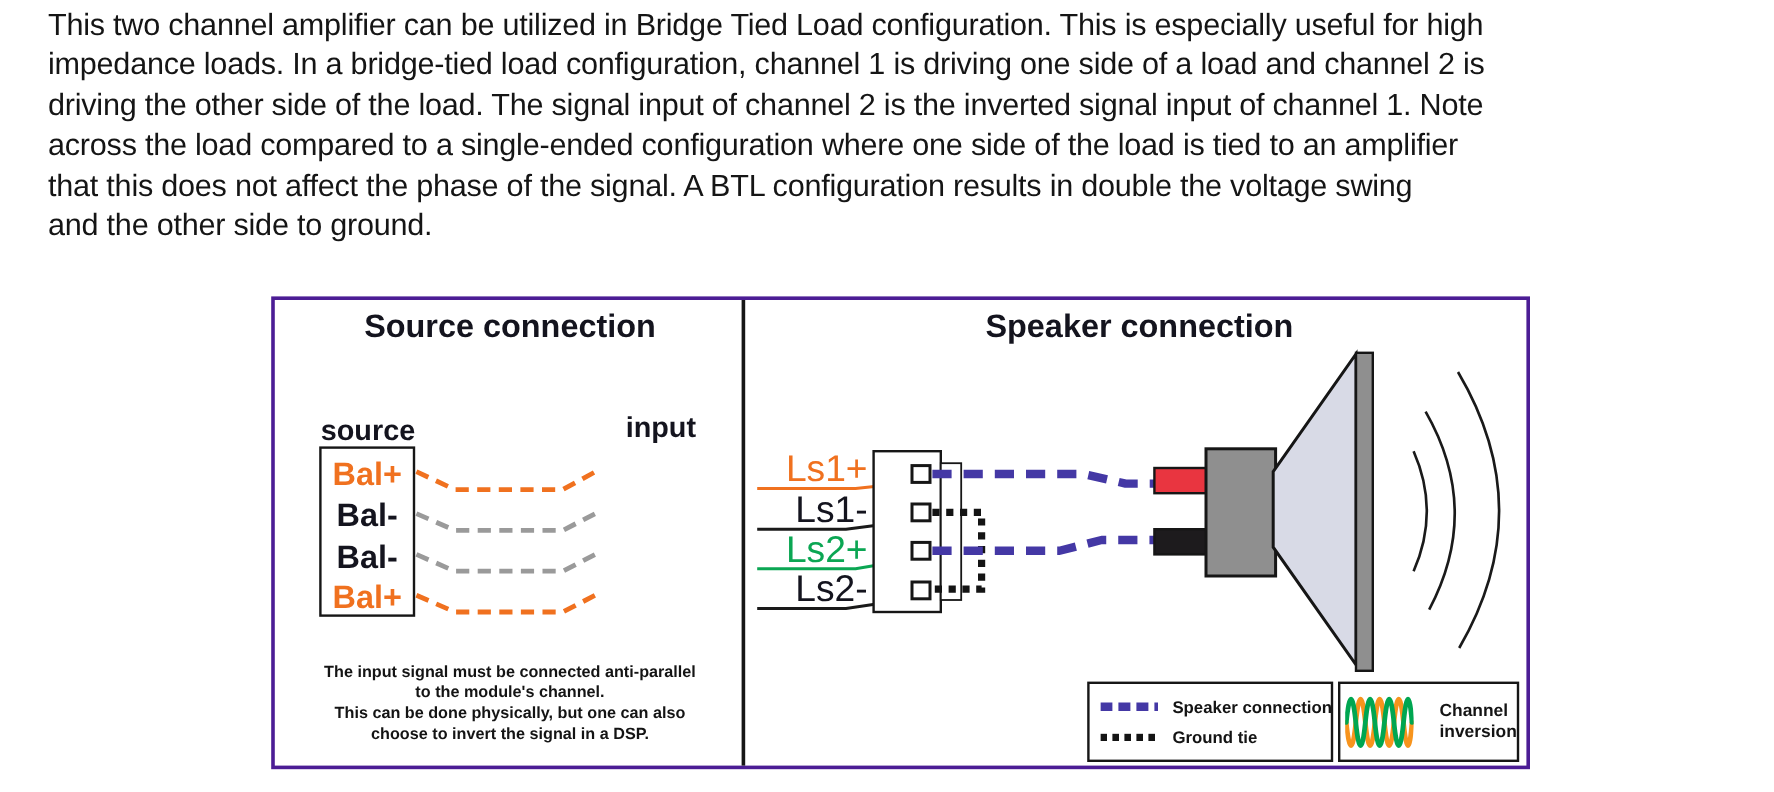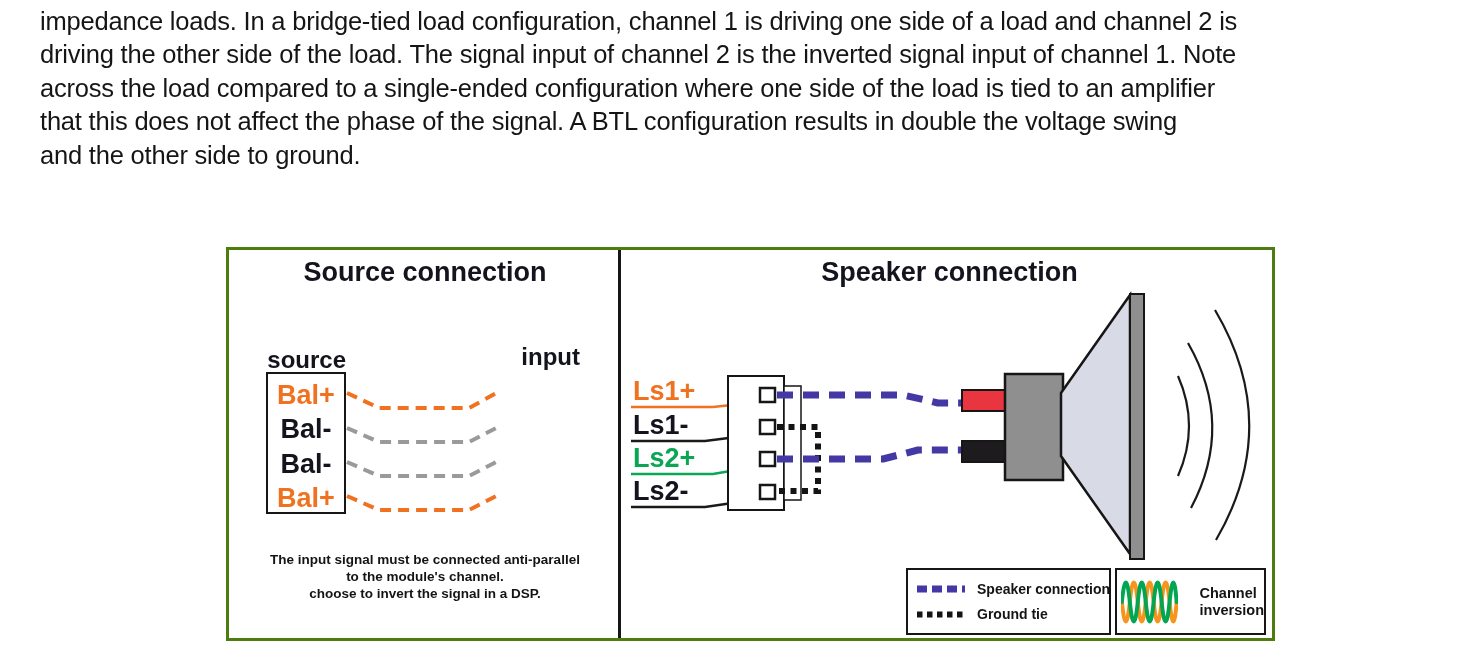--- a/index.html
+++ b/index.html
@@ -12,50 +12,51 @@
   body{
     width:1478px;height:660px;position:relative;overflow:hidden;
     font-family:"Liberation Sans", sans-serif;color:var(--ink);
   }
   .intro{
     position:absolute;left:40px;top:5px;width:1400px;
     font-size:25.5px;line-height:33.4px;color:#151515;letter-spacing:-0.2px;
   }
   .diagram{
     position:absolute;left:226px;top:247px;width:1049px;height:394px;
-    border:3px solid #4d7c0f;background:#fff;
+    border:3px solid #4c1d95;background:#fff;
   }
   .vdivider{position:absolute;left:389px;top:0;width:3px;height:100%;background:#161616;}
   .panel-title{position:absolute;top:7px;font-size:27px;font-weight:bold;text-align:center;color:#14141e;}
   .panel-title.src{left:0;width:392px;}
   .panel-title.spk{left:392px;width:657px;}
   .col-label{position:absolute;width:80px;font-size:24px;font-weight:bold;text-align:right;color:#14141e;}
   .io-box{
     position:absolute;width:80px;height:142px;border:2px solid #161616;background:#fff;
     display:flex;flex-direction:column;justify-content:flex-start;padding-top:4px;
   }
   .io-row{height:34.4px;line-height:34.4px;font-size:27px;font-weight:bold;text-align:center;}
   .c-orange{color:var(--orange);} .c-green{color:var(--green);} .c-black{color:#14141e;}
   .svg-layer{position:absolute;left:0;top:0;width:1049px;height:394px;}
   .note{
     position:absolute;left:0;top:301px;width:392px;text-align:center;
     font-size:13.5px;font-weight:bold;line-height:17.2px;color:#141414;
   }
-  .ls-label{position:absolute;left:404px;width:90px;font-size:27px;font-weight:bold;line-height:30px;}
+  .ls-label{position:absolute;left:404px;width:90px;font-size:31px;font-weight:normal;line-height:30px;text-align:right;}
   .legend-box{position:absolute;top:318px;height:67px;border:2px solid #161616;background:#fff;display:flex;align-items:center;}
   .legend-left{left:677px;width:205px;flex-direction:column;justify-content:center;align-items:flex-start;gap:9px;padding-left:9px;}
   .legend-row{display:flex;align-items:center;gap:12px;}
   .legend-text{font-size:14px;font-weight:bold;color:#141414;white-space:nowrap;}
   .legend-right{left:886px;width:151px;gap:22px;padding-left:4px;}
   .legend-text2{font-size:14.5px;font-weight:bold;line-height:16.5px;color:#141414;}
 </style>
 </head>
 <body>
 
 <div class="intro">
+  <div>This two channel amplifier can be utilized in Bridge Tied Load configuration. This is especially useful for high</div>
   <div>impedance loads. In a bridge-tied load configuration, channel 1 is driving one side of a load and channel 2 is</div>
   <div>driving the other side of the load. The signal input of channel 2 is the inverted signal input of channel 1. Note</div>
   <div>across the load compared to a single-ended configuration where one side of the load is tied to an amplifier</div>
   <div>that this does not affect the phase of the signal. A BTL configuration results in double the voltage swing</div>
   <div>and the other side to ground.</div>
 </div>
 
 <div class="diagram">
 
   <svg class="svg-layer" viewBox="0 0 1049 394">
@@ -105,20 +106,21 @@
     <div class="io-row c-orange">Bal+</div>
     <div class="io-row c-black">Bal-</div>
     <div class="io-row c-black">Bal-</div>
     <div class="io-row c-orange">Bal+</div>
   </div>
 
 
   <div class="note">
     <div>The input signal must be connected anti-parallel</div>
     <div>to the module's channel.</div>
+    <div>This can be done physically, but one can also</div>
     <div>choose to invert the signal in a DSP.</div>
   </div>
 
   <div class="panel-title spk">Speaker connection</div>
 
   <div class="ls-label c-orange" style="top:126px;">Ls1+</div>
   <div class="ls-label c-black" style="top:160px;">Ls1-</div>
   <div class="ls-label c-green" style="top:193px;">Ls2+</div>
   <div class="ls-label c-black" style="top:226px;">Ls2-</div>
 

